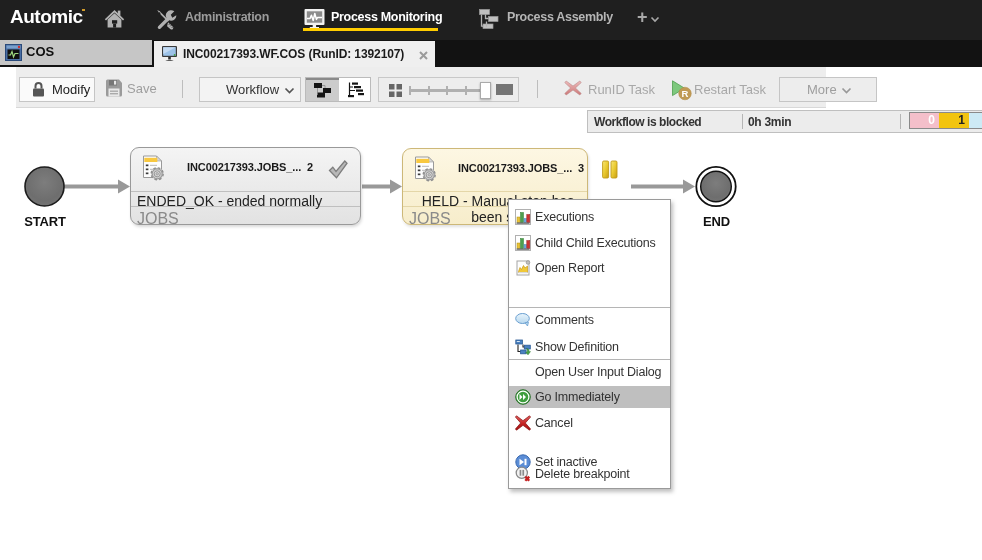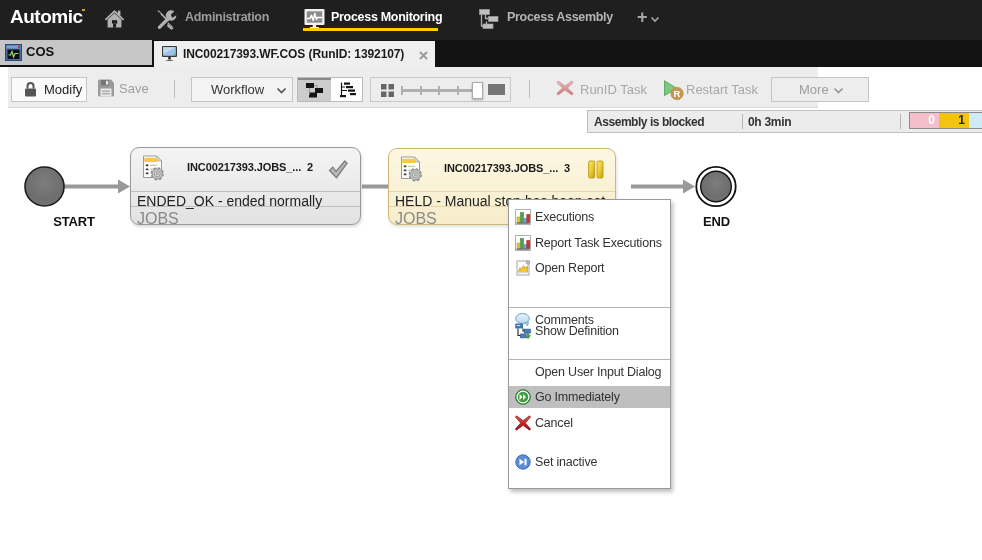--- a/index.html
+++ b/index.html
@@ -15,36 +15,36 @@
   .navitem { position:absolute; top:-3px; height:40px; display:flex; align-items:center; font-weight:bold; font-size:12.5px; letter-spacing:-0.3px; }
 
   
   #tabbar { position:absolute; left:0; top:40px; width:982px; height:27px; background:#121212; }
   #tab1 { position:absolute; left:0; top:0; width:152px; height:25px; background:#c6c6c6; }
   #tab1 span { position:absolute; left:26px; top:4px; font-size:13px; font-weight:bold; color:#101010; }
   #tab2 { position:absolute; left:154px; top:1px; width:281px; height:27px; background:#efefef; }
   #tab2 span { position:absolute; left:29px; top:6px; font-size:12px; font-weight:bold; color:#1a1a1a; letter-spacing:-0.1px; }
 
   
-  #toolbar { position:absolute; left:8px; top:67px; width:810px; height:41px; background:#ededed; border-bottom:1px solid #d8d8d8; }
+  #toolbar { position:absolute; left:16px; top:67px; width:810px; height:41px; background:#ededed; border-bottom:1px solid #d8d8d8; }
   .tbtn { position:absolute; top:10px; height:25px; background:#fafafa; border:1px solid #c5c5c5; display:flex; align-items:center; }
   .sep { position:absolute; top:13px; width:1px; height:18px; background:#bdbdbd; }
 
   
   #statusbar { position:absolute; left:587px; top:110px; width:397px; height:23px; background:#ececec; border:1px solid #bfbfbf; }
   .ssep { position:absolute; top:4px; width:1px; height:15px; background:#b5b5b5; }
   #badges { position:absolute; left:909px; top:112px; width:75px; height:17px; border:1px solid #8a8a8a; display:flex; }
   #badges div { height:100%; font-size:12px; font-weight:bold; text-align:right; line-height:15px; }
 
   
   .wfbox { position:absolute; border-radius:9px; }
   #box1 { left:130px; top:147px; width:231px; height:78px; border:1px solid #999;
           background:linear-gradient(#f4f4f4, #e2e2e2); box-shadow:1px 2px 3px rgba(0,0,0,0.15); }
-  #box2 { left:388px; top:148px; width:228px; height:77px; border:1px solid #cdb878;
-          background:linear-gradient(#fdf7e3, #f7edcb); box-shadow:1px 2px 3px rgba(0,0,0,0.12); }
+  #box2 { left:402px; top:148px; width:186px; height:77px; border:1px solid #cdb878;
+          background:linear-gradient(#fdf7e3, #f7edcb); box-shadow:1px 2px 3px rgba(0,0,0,0.12);text-align:center; }
   .boxtitle { position:absolute; font-size:11px; font-weight:bold; color:#1a1a1a; letter-spacing:-0.1px;padding-left:16px; }
   .boxrow { position:absolute; font-size:14px; color:#222; }
   .boxjobs { position:absolute; font-size:16px; color:#8a8a8a; }
   .divline { position:absolute; left:0; width:100%; height:1px; }
 
   .clabel { position:absolute; font-size:13px; font-weight:bold; color:#111; text-align:center; letter-spacing:-0.2px; }
 
   
   #menu { position:absolute; left:508px; top:199px; width:163px; height:290px; background:#fff;
           border:1px solid #9a9a9a; box-shadow:2px 3px 4px rgba(0,0,0,0.25); }
@@ -143,21 +143,21 @@
       <rect x="4" y="1" width="8" height="5.5" fill="#777"></rect>
       <rect x="9" y="1.8" width="2.2" height="3.8" fill="#e8e8e8"></rect>
       <rect x="3.5" y="9.5" width="11" height="8" fill="#e8e8e8"></rect>
       <rect x="5" y="11.5" width="8" height="1.4" fill="#aaa"></rect>
       <rect x="5" y="14" width="8" height="1.4" fill="#aaa"></rect>
     </svg>
     <span class="abs" style="left:111px; top:14px; font-size:13px; color:#9e9e9e;">Save</span>
     <div class="sep" style="left:166px;"></div>
 
     <div class="tbtn" style="left:183px; width:102px; background:#f3f3f3;">
-      <span style="margin-left:19px; font-size:13px; color:#333;">Workflow</span>
+      <span style="margin-left:26px; font-size:13px; color:#333;">Workflow</span>
       <svg style="position:absolute; left:84px; top:9px;" width="11" height="8" viewBox="0 0 11 8">
         <path d="M1.5 1.5 L5.5 5.5 L9.5 1.5" stroke="#555" stroke-width="1.7" fill="none"></path>
       </svg>
     </div>
 
     <div class="abs" style="left:289px; top:10px; width:66px; height:25px; border:1px solid #bbb; background:#fff;">
       <div class="abs" style="left:0; top:0; width:33px; height:23px; background:#ccc; border-top:2px solid #8a8a8a;"></div>
       <svg class="abs" style="left:7px; top:4px;" width="19" height="16" viewBox="0 0 19 16">
         <g fill="#141414">
           <rect x="1" y="1" width="8" height="5"></rect>
@@ -217,21 +217,21 @@
 
     <div class="tbtn" style="left:763px; width:98px; background:#ededed;">
       <span style="margin-left:27px; font-size:13px; color:#9e9e9e;">More</span>
       <svg style="position:absolute; left:61px; top:9px;" width="11" height="8" viewBox="0 0 11 8">
         <path d="M1.5 1.5 L5.5 5.5 L9.5 1.5" stroke="#999" stroke-width="1.7" fill="none"></path>
       </svg>
     </div>
   </div>
 
   <div id="statusbar"></div>
-  <span class="abs" style="left:594px; top:115px; font-size:12px; font-weight:bold; color:#333; letter-spacing:-0.45px;">Assembly is blocked</span>
+  <span class="abs" style="left:594px; top:115px; font-size:12px; font-weight:bold; color:#333; letter-spacing:-0.45px;">Workflow is blocked</span>
   <div class="ssep" style="left:742px; top:114px; position:absolute;"></div>
   <span class="abs" style="left:748px; top:115px; font-size:12px; font-weight:bold; color:#333; letter-spacing:-0.3px;">0h 3min</span>
   <div class="ssep" style="left:900px; top:114px; position:absolute;"></div>
   <div id="badges">
     <div style="width:29px; background:#f4bfca; color:#fff; padding-right:4px;">0</div>
     <div style="width:30px; background:#f2c40f; color:#222; padding-right:4px;">1</div>
     <div style="flex:1; background:#cdeaf5;"></div>
   </div>
 
   <svg class="abs" style="left:0; top:135px;" width="982" height="120" viewBox="0 0 982 120">
@@ -252,21 +252,21 @@
       <path d="M118 44.5 L130 51.5 L118 58.5 Z"></path>
       <path d="M390 44.5 L402 51.5 L390 58.5 Z"></path>
       <path d="M683 44.5 L695 51.5 L683 58.5 Z"></path>
     </g>
 
     <circle cx="44.5" cy="51.5" r="19.5" fill="url(#nodeg)" stroke="#1c1c1c" stroke-width="1.6"></circle>
 
     <circle cx="716" cy="51.5" r="19.7" fill="#fff" stroke="#111" stroke-width="1.8"></circle>
     <circle cx="716" cy="51.5" r="15.3" fill="url(#nodeg)" stroke="#111" stroke-width="1.4"></circle>
   </svg>
-  <div class="clabel" style="left:22px; top:214px; width:46px;margin-left:29px;">START</div>
+  <div class="clabel" style="left:22px; top:214px; width:46px;">START</div>
   <div class="clabel" style="left:694px; top:214px; width:45px;">END</div>
 
   <div class="wfbox" id="box1">
     <div class="divline" style="top:43px; background:#bfbfbf;"></div>
     <div class="divline" style="top:58px; background:#bfbfbf;"></div>
     <svg class="abs" style="left:9px; top:7px;" width="28" height="28" viewBox="0 0 28 28">
       <g id="taskicon1">
         <path d="M3.5 1 H16.5 L21.5 6 V22.5 H3.5 Z" fill="#fdfdfd" stroke="#9a9a9a"></path>
         <path d="M16.5 1 L21.5 6 H16.5 Z" fill="#d8d8d8" stroke="#9a9a9a" stroke-width="0.6"></path>
         <rect x="4.3" y="2.8" width="13" height="4.2" fill="#f8c840"></rect>
@@ -324,21 +324,21 @@
           <rect x="11.8" y="5.5" width="3" height="8" fill="#cc3333" stroke="#992222" stroke-width="0.5"></rect>
           <rect x="1.5" y="13.5" width="13" height="1.2" fill="#555"></rect>
         </g>
       </svg>
       <div class="tx">Executions</div>
     </div>
     <div class="mi" style="top:29.5px;">
       <svg class="ic" viewBox="0 0 16 16">
           <use href="#chartic"></use>
         </svg>
-      <div class="tx">Report Task Executions</div>
+      <div class="tx">Child Child Executions</div>
     </div>
     <div class="mi" style="top:55px;">
       <svg class="ic" viewBox="0 0 16 16">
         <rect x="2" y="1" width="12" height="14" fill="#fdfdfd" stroke="#a5a5a5"></rect>
         <path d="M3.5 11.5 L5 7.5 L6.5 9.5 L8.5 5.5 L10 8 L12.5 6 V12.5 H3.5 Z" fill="#f0c838" stroke="#c89a1a" stroke-width="0.7"></path>
         <rect x="3.5" y="12" width="9" height="1.2" fill="#d8d8d8"></rect>
         <circle cx="13" cy="2.5" r="1.8" fill="#c0c0c0" stroke="#8f8f8f" stroke-width="0.7"></circle>
       </svg>
       <div class="tx">Open Report</div>
     </div>
@@ -349,21 +349,21 @@
             <linearGradient id="bubg" x1="0" y1="0" x2="0" y2="1">
           <stop offset="0%" stop-color="#e8f4fc"></stop>
               <stop offset="100%" stop-color="#b8d8ee"></stop>
         </linearGradient>
           </defs>
         <ellipse cx="7.5" cy="6.5" rx="6.8" ry="5" fill="url(#bubg)" stroke="#6a9fd0"></ellipse>
         <path d="M10 10.8 L12.5 14 L13.5 10.2 Z" fill="#b8d8ee" stroke="#6a9fd0" stroke-width="0.8"></path>
       </svg>
       <div class="tx">Comments</div>
     </div>
-    <div class="mi" style="top:118px;">
+    <div class="mi" style="top:134px;">
       <svg class="ic" viewBox="0 0 16 16">
         <path d="M3 5.5 V12.5 H5.5 M8 5.5 V8 H10" stroke="#222" stroke-width="1.1" fill="none"></path>
         <rect x="0.8" y="1" width="6.6" height="4" fill="#4a80c0" stroke="#2a5a94" stroke-width="0.8"></rect>
         <rect x="1.8" y="2" width="3" height="1" fill="#d8e8f8"></rect>
         <rect x="9.3" y="6.2" width="6" height="3.8" fill="#4a80c0" stroke="#2a5a94" stroke-width="0.8"></rect>
         <rect x="5.6" y="11" width="5.5" height="3.8" fill="#4a80c0" stroke="#2a5a94" stroke-width="0.8"></rect>
         <path d="M11.5 9.5 C14 9.8 14.2 11.5 13.8 12.8 L15.4 12.6 L13 15.8 L10.8 13.2 L12.2 13.1 C12.6 11.8 12.6 10.6 11.5 9.5 Z" fill="#4aa34a" stroke="#2e7e2e" stroke-width="0.6"></path>
       </svg>
       <div class="tx">Show Definition</div>
     </div>
@@ -395,15 +395,24 @@
       <div class="tx">Cancel</div>
     </div>
     <div class="mi" style="top:249px;text-decoration:underline;">
       <svg class="ic" viewBox="0 0 16 16">
         <circle cx="8" cy="8" r="7.2" fill="#5b8dd6" stroke="#3a6ab0"></circle>
         <path d="M4.5 4.8 L9 8 L4.5 11.2 Z" fill="#fff"></path>
         <rect x="9.5" y="4.8" width="2" height="6.4" fill="#fff"></rect>
       </svg>
       <div class="tx">Set inactive</div>
     </div>
+    <div class="mi" style="top:260.5px;">
+      <svg class="ic" style="width:18px; height:18px;" viewBox="0 0 18 18">
+        <circle cx="6.8" cy="6.8" r="5.6" fill="#f2f2f2" stroke="#8a8a8a" stroke-width="1.3"></circle>
+        <rect x="4.6" y="3.9" width="1.7" height="5.8" fill="#8a8a8a"></rect>
+        <rect x="7.4" y="3.9" width="1.7" height="5.8" fill="#8a8a8a"></rect>
+        <path d="M10.3 10.6 L14.2 14.8 M14.2 10.6 L10.3 14.8" stroke="#c42222" stroke-width="2.4"></path>
+      </svg>
+      <div class="tx">Delete breakpoint</div>
+    </div>
   </div>
 
 </div>
 
 </body></html>

